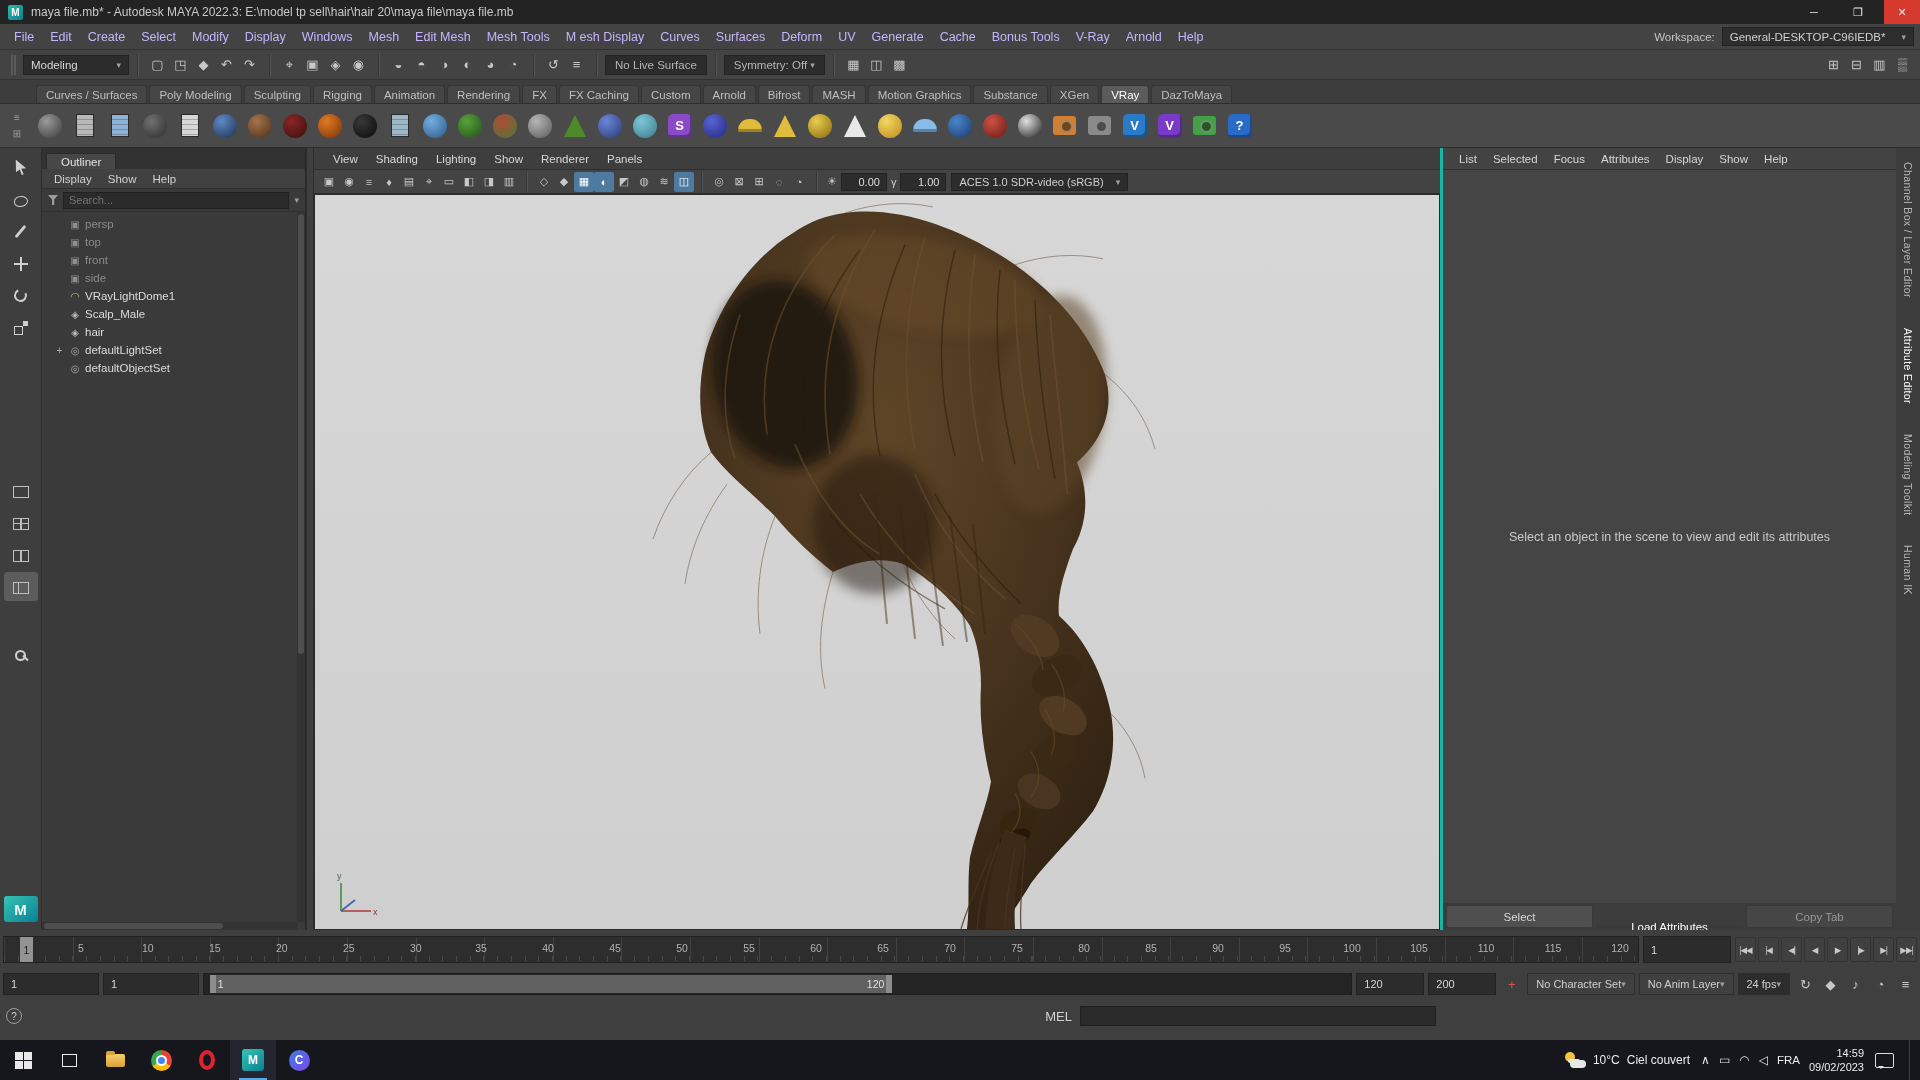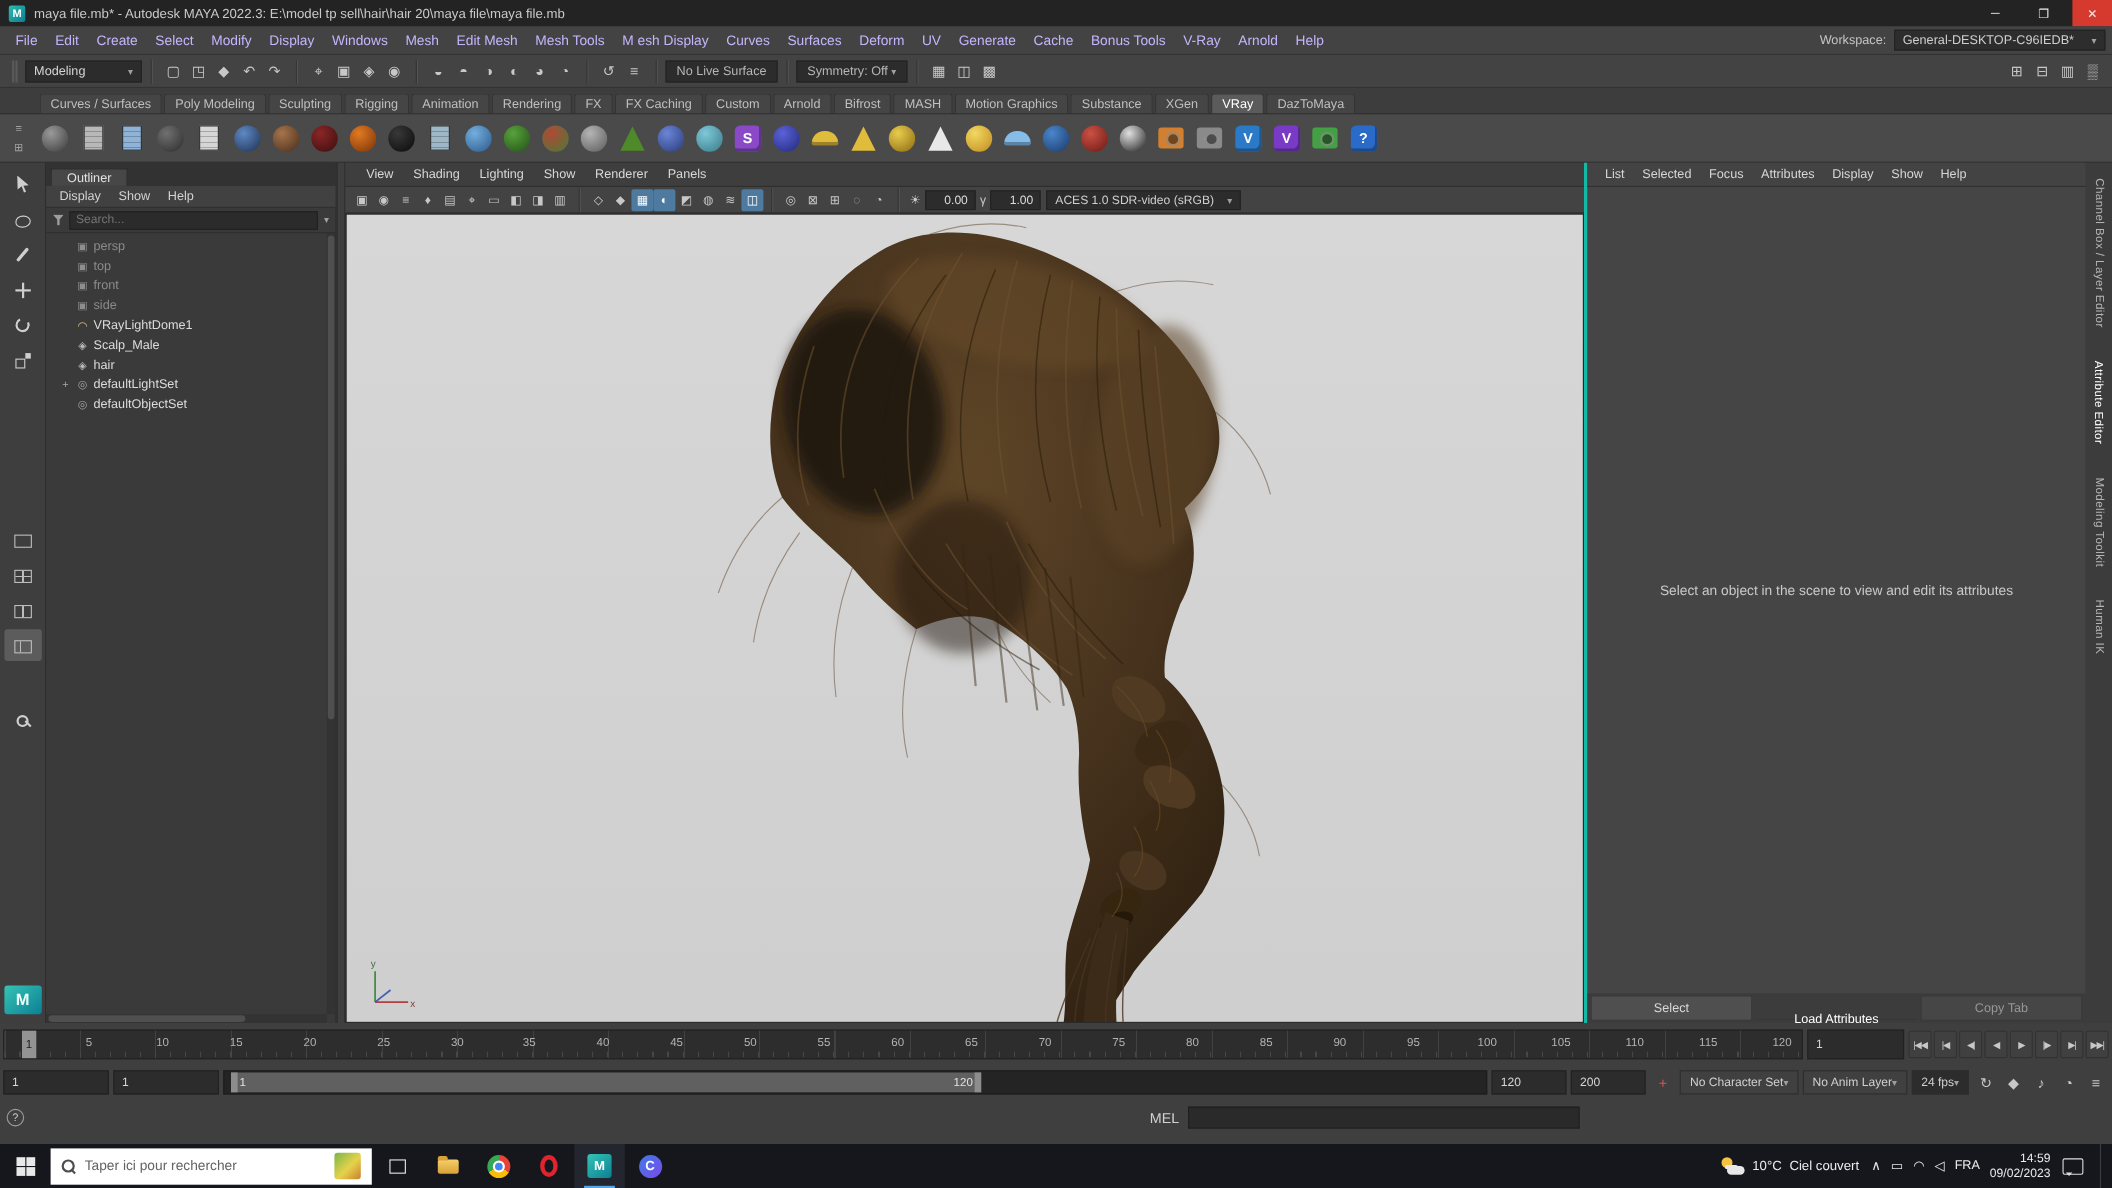--- a/index.html
+++ b/index.html
@@ -887,25 +887,20 @@
 
   <div class="taskbar">
     <div class="start-btn">
       <span class="win-logo">
           <i></i>
           <i></i>
           <i></i>
           <i></i>
         </span>
     </div>
-    <div class="tb-search">
-      <span class="search-glyph"></span>
-      <input placeholder="Taper ici pour rechercher" style="">
-      <span class="tb-search-img"></span>
-    </div>
     <div style="display:flex">
         <div class="tb-app k-task-view-icon">
           <span class="app-glyph">
             <b class="app-label"></b>
           </span>
         </div>
         <div class="tb-app k-file-explorer-icon">
           <span class="app-glyph">
             <b class="app-label"></b>
           </span>

